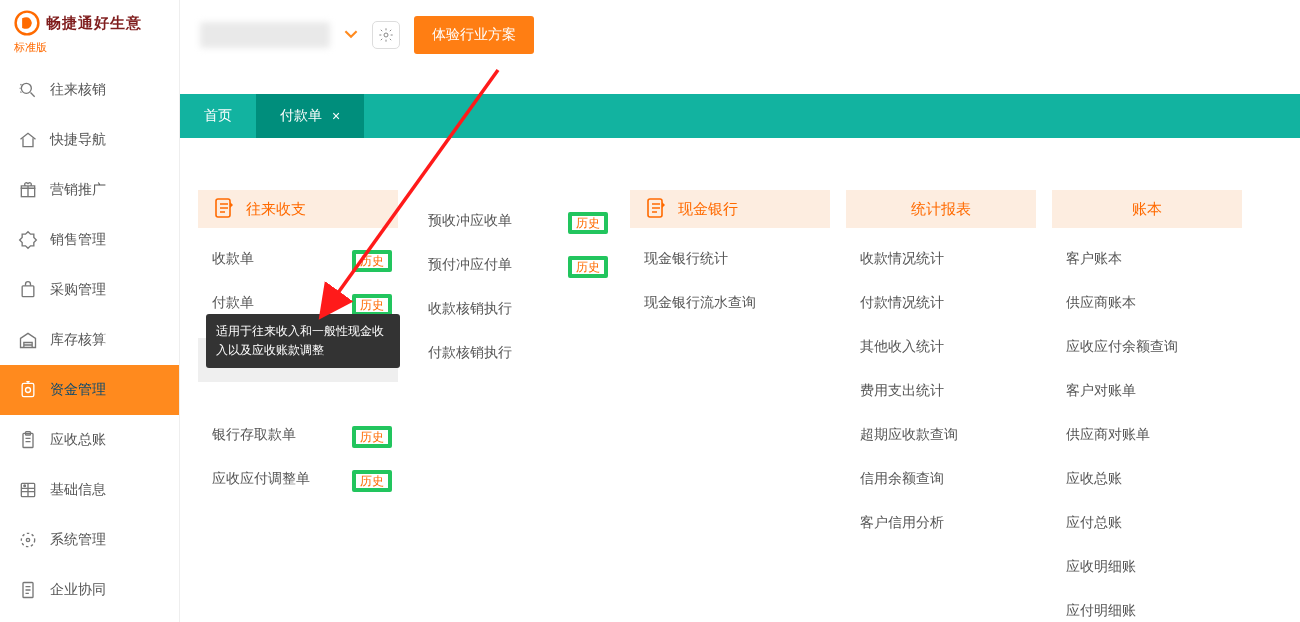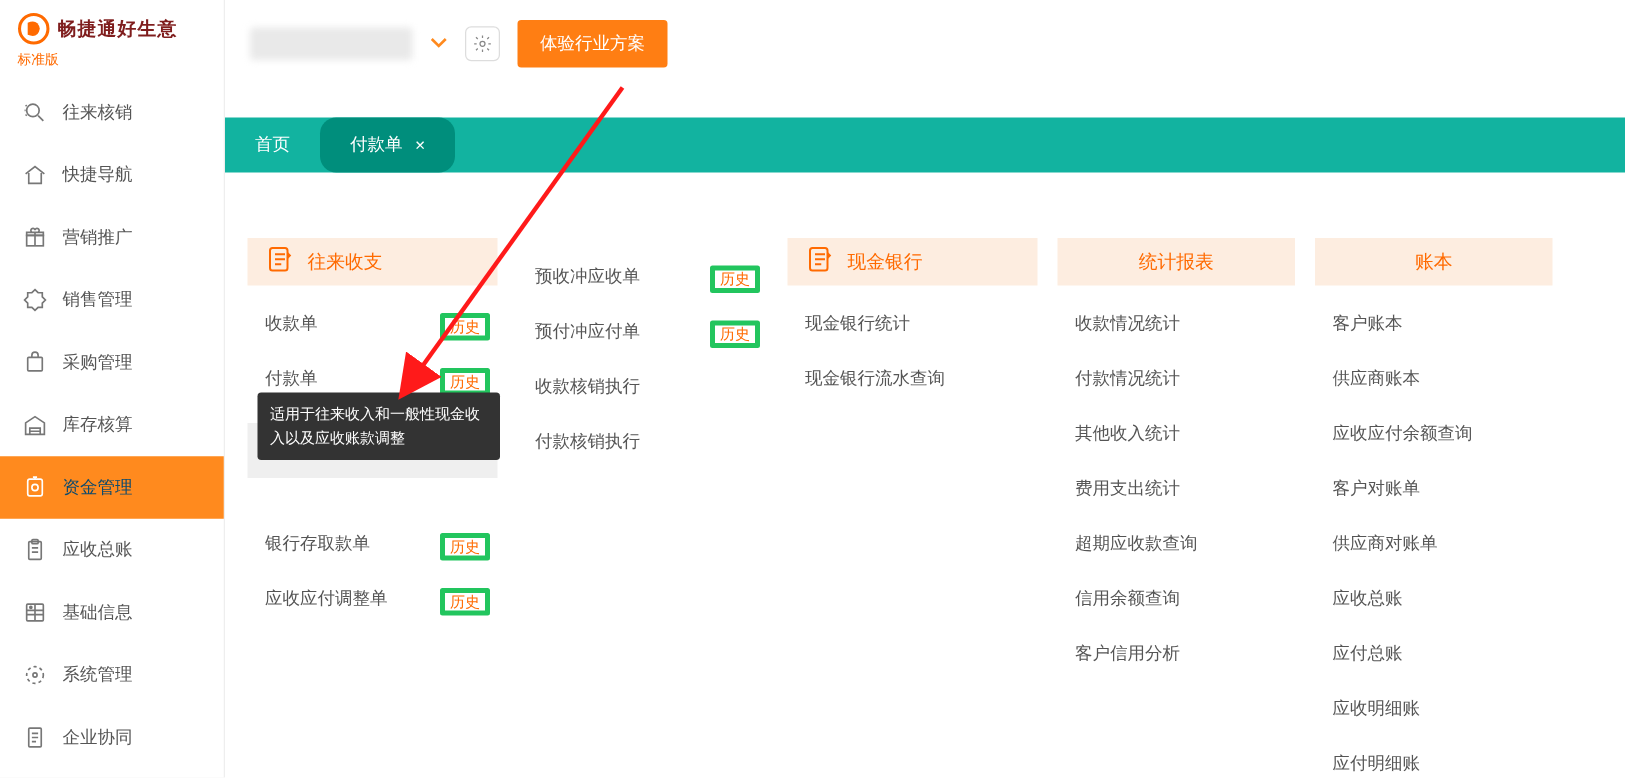--- a/index.html
+++ b/index.html
@@ -26,21 +26,21 @@
   
   
   .header { height: 70px; display: flex; align-items: center; padding: 0 20px; gap: 14px; background: #fff; }
   .acct-blur { width: 130px; height: 26px; background: #e9e9e9; filter: blur(3px); border-radius: 3px; }
   .dropdown-caret { color: #ff8a1e; cursor: pointer; }
   .gear-btn { width: 28px; height: 28px; border: 1px solid #ddd; border-radius: 5px; display: flex; align-items: center; justify-content: center; color: #888; cursor: pointer; }
   .orange-btn { background: #ff7e13; color: #fff; border: none; padding: 10px 18px; font-size: 14px; border-radius: 3px; cursor: pointer; }
   
   
   .tabs { display: flex; background: #12b3a0; height: 44px; align-items: stretch; }
-  .tab { display: flex; align-items: center; gap: 6px; padding: 0 24px; color: #fff; cursor: pointer; font-size: 14px; border-radius: 13px; }
+  .tab { display: flex; align-items: center; gap: 6px; padding: 0 24px; color: #fff; cursor: pointer; font-size: 14px; }
   .tab.active { background: #008e7c; }
   .tab-close { font-size: 14px; margin-left: 4px; cursor: pointer; }
   
   
   .content { flex: 1; padding: 28px 18px 0 18px; overflow-y: auto; background: #fff; }
   .groups { display: flex; gap: 16px; }
   .group { flex: 0 0 200px; }
   .group.narrow { flex: 0 0 190px; }
   .group-header { height: 38px; background: #fdede0; color: #ff6a00; display: flex; align-items: center; justify-content: center; gap: 10px; font-size: 15px; position: relative; }
   .group-header.left { justify-content: flex-start; padding-left: 14px; }

